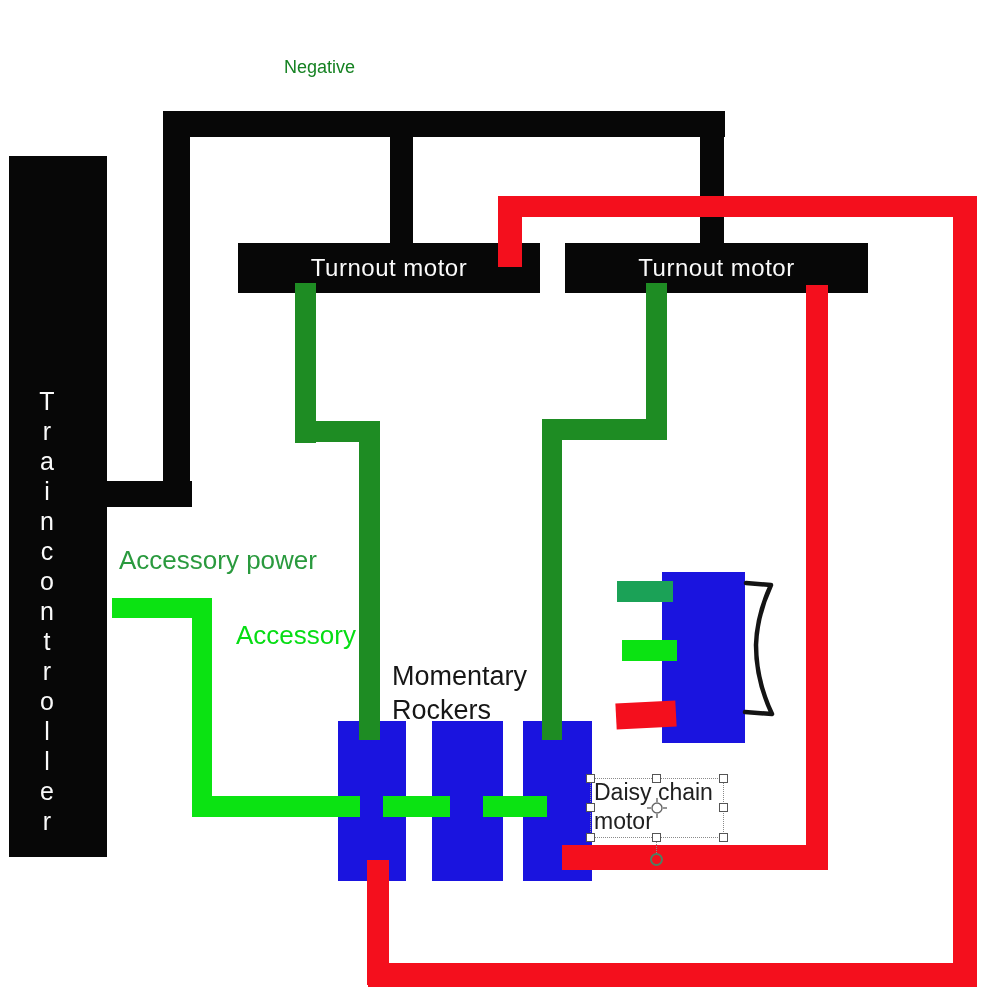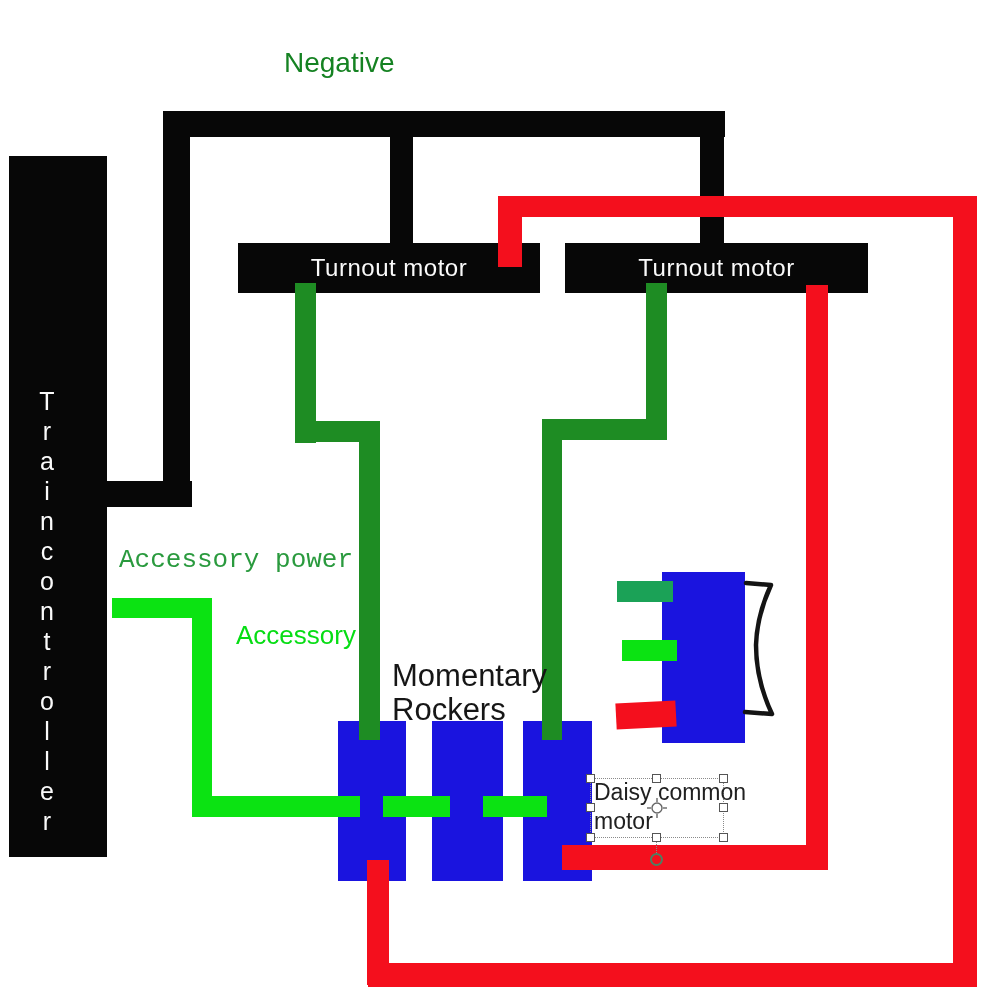--- a/index.html
+++ b/index.html
@@ -18,24 +18,24 @@
   .motor-label{
     width:100%;height:100%;display:flex;align-items:center;justify-content:center;
     color:var(--text-white,#fafafa);font-size:24px;letter-spacing:.5px;
   }
   .tc-letters{
     position:absolute;left:24px;top:230px;width:28px;text-align:center;
     color:var(--text-white,#fafafa);font-size:25px;line-height:30px;z-index:2;
   }
   .tc-letters span{display:block;}
   .lbl{position:absolute;z-index:5;white-space:nowrap;}
-  .lbl-negative{left:284px;top:47px;font-size:28px;color:var(--label-negative-green,#158222);}
-  .lbl-accessory{left:119px;top:545px;font-size:26px;color:var(--label-accessory-green,#2a9a3e);font-family:Liberation Mono, monospace;}
+  .lbl-negative{left:284px;top:57px;font-size:18px;color:var(--label-negative-green,#158222);}
+  .lbl-accessory{left:119px;top:545px;font-size:26px;color:var(--label-accessory-green,#2a9a3e);}
   .lbl-positive{left:236px;top:620px;font-size:26px;color:var(--label-positive-green,#06dd14);}
-  .lbl-momentary{left:392px;top:659px;font-size:31px;line-height:34px;color:#161616;}
+  .lbl-momentary{left:392px;top:659px;font-size:27px;line-height:34px;color:#161616;}
   .lbl-daisy{left:594px;top:778px;font-size:23px;line-height:29px;color:#202020;z-index:7;}
   .pin{position:absolute;z-index:3;}
   
   .selbox{
     position:absolute;left:590px;top:778px;width:132px;height:58px;
     border:1px dotted #8a8a8a;z-index:6;
   }
   .handle{
     position:absolute;width:9px;height:9px;background:#fff;border:1.5px solid #555;
     box-sizing:border-box;z-index:7;
@@ -122,21 +122,21 @@
   <div class="wire red" style="left:562px;top:845px;width:266px;height:25px;"></div>
 
   <div class="lbl lbl-negative">Negative</div>
   <div class="lbl lbl-accessory">Accessory power</div>
   <div class="lbl lbl-positive">Accessory</div>
   <div class="lbl lbl-momentary">
     <div>Momentary</div>
     <div>Rockers</div>
   </div>
   <div class="lbl lbl-daisy">
-    <div>Daisy common</div>
+    <div>Daisy chain</div>
     <div>motor</div>
   </div>
 
   <div class="selbox">
     <div class="handle h-tl"></div>
     <div class="handle h-tm"></div>
     <div class="handle h-tr"></div>
     <div class="handle h-ml"></div>
     <div class="handle h-mr"></div>
     <div class="handle h-bl"></div>

